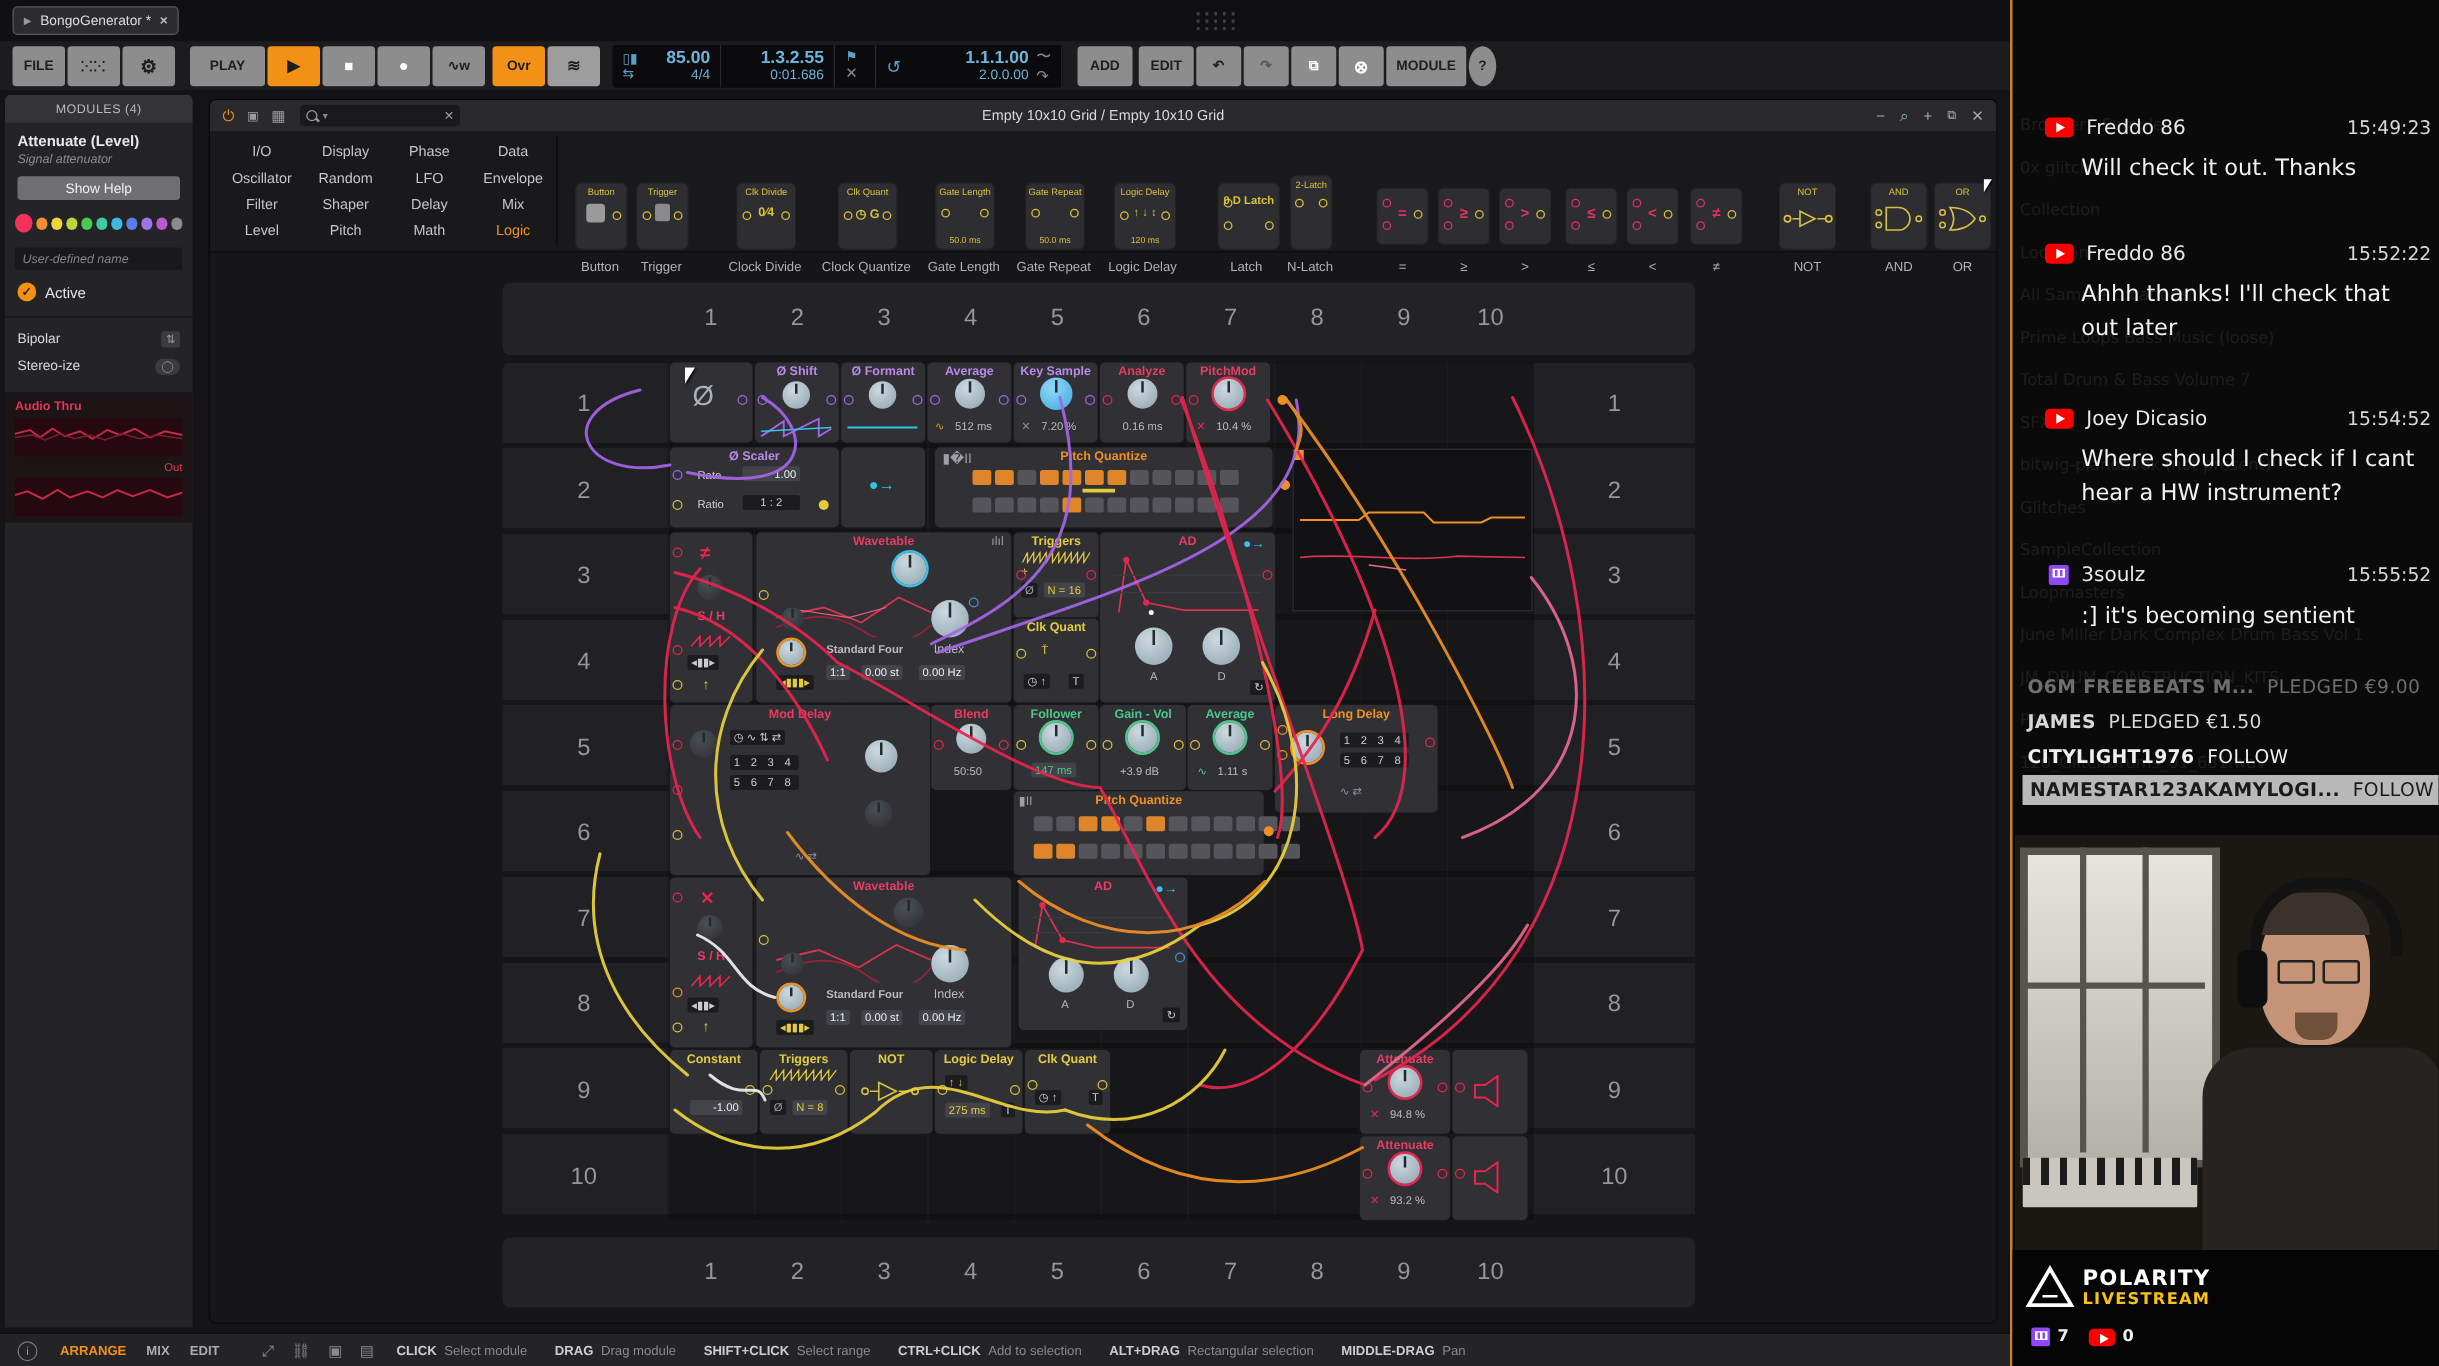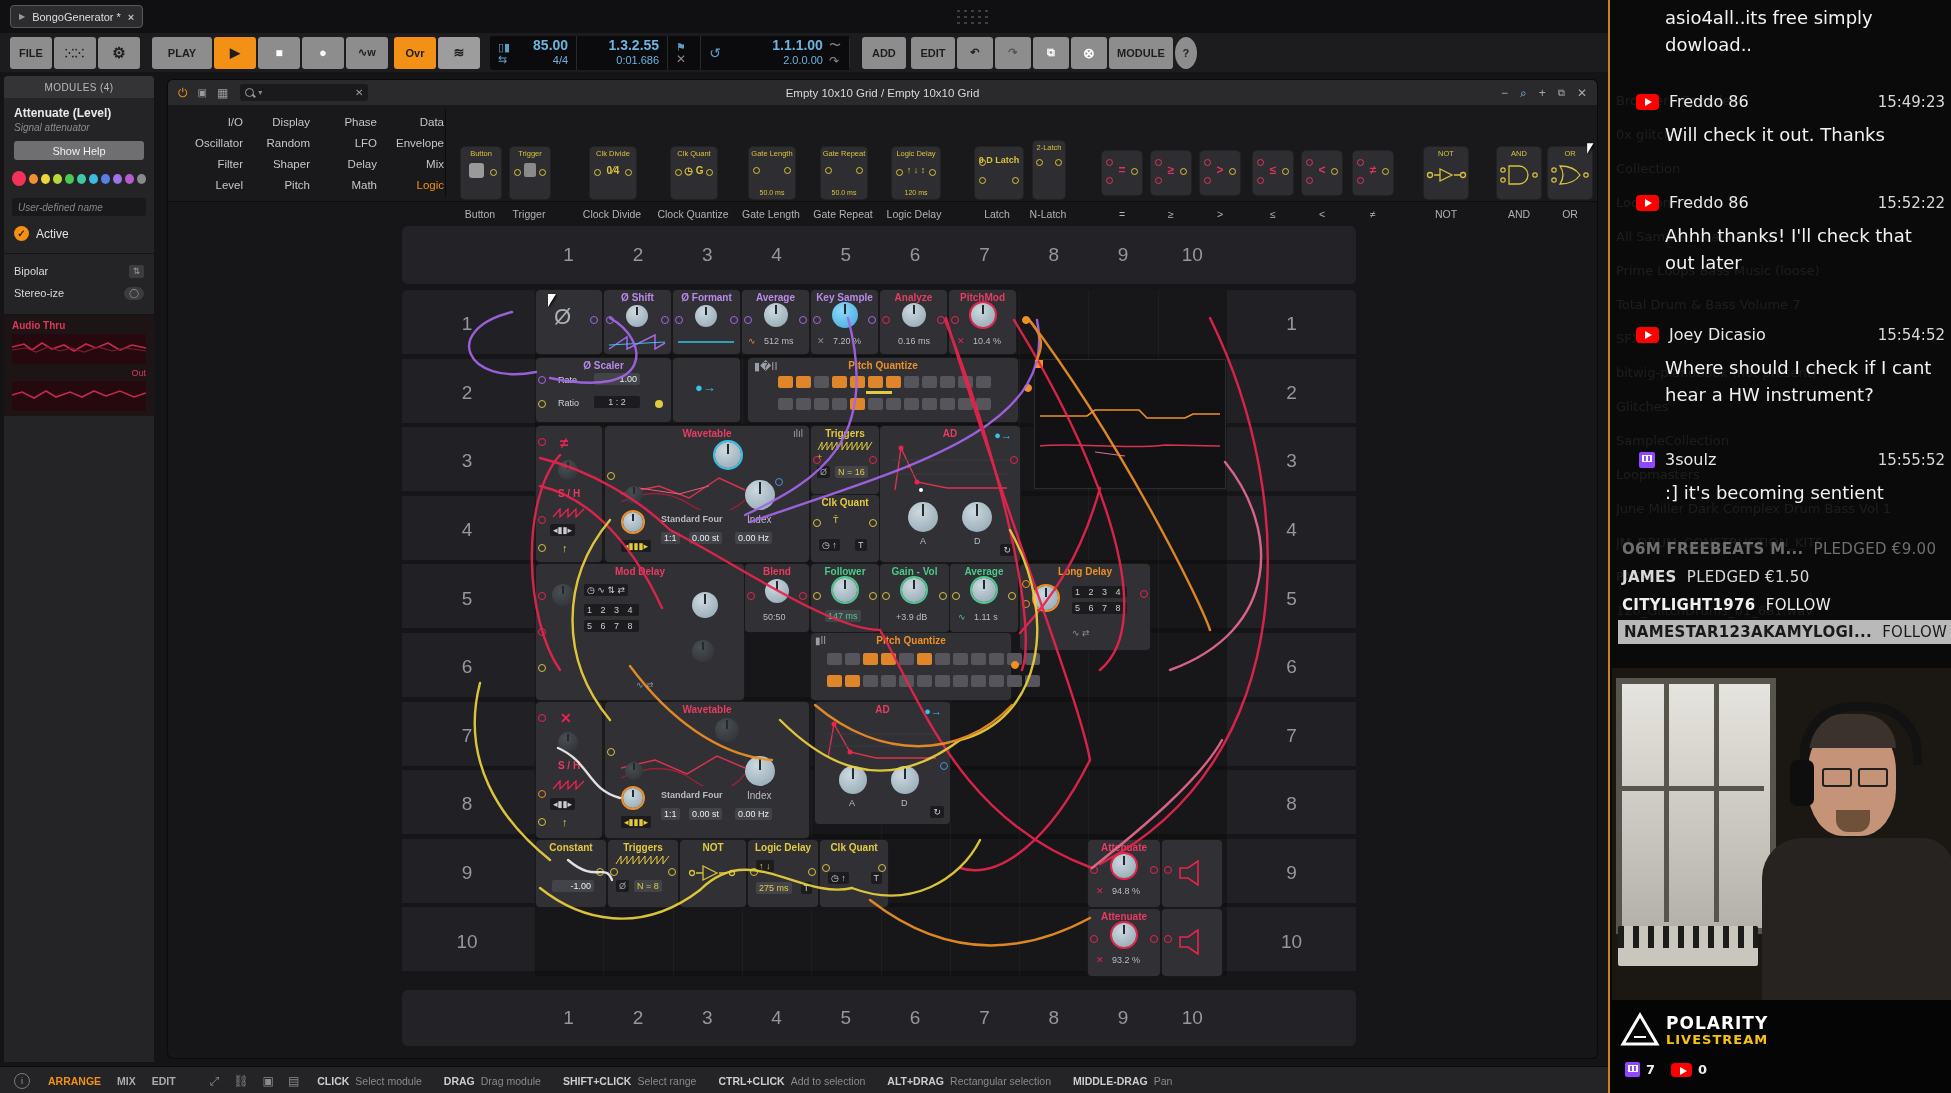--- a/index.html
+++ b/index.html
@@ -57,21 +57,21 @@
   .dev-title{position:absolute;left:0;right:0;text-align:center;font-size:11.5px;color:#d8d8da;}
   .searchbox{display:flex;align-items:center;gap:4px;width:118px;height:17px;background:#1a1a1c;border-radius:3px;
              margin-left:12px;padding:0 5px;}
   .mag{width:7px;height:7px;border:1.5px solid #9a9aa0;border-radius:50%;position:relative;}
   .mag::after{content:"";position:absolute;left:6px;top:6px;width:4px;height:1.5px;background:#9a9aa0;transform:rotate(45deg);}
   .devico{color:#9a9aa0;font-size:12px;margin-left:10px;}
   .winctl{position:absolute;right:10px;top:0;height:25px;display:flex;align-items:center;gap:12px;color:#a8a8ac;font-size:12px;}
   .palette{position:absolute;left:0;top:25px;width:100%;height:96px;background:#19191b;border-bottom:1px solid #0c0c0d;}
   .cats{position:absolute;left:8px;top:6px;width:268px;height:84px;display:grid;grid-template-columns:repeat(4,1fr);
         grid-auto-rows:21px;align-items:center;}
-  .cat{font-size:11.5px;color:#c6c6c9;text-align:right;}
+  .cat{font-size:11.5px;color:#c6c6c9;text-align:center;}
   .cat.sel{color:#f39016;}
   .pal-divider{position:absolute;left:277px;top:4px;width:1px;height:88px;background:#0b0b0c;}
   .tile{position:absolute;top:42px;height:52px;background:#2e2e32;border-radius:4px;box-shadow:0 0 0 1px #222;}
   .tile .tt{font-size:7.5px;color:#d8c23c;text-align:center;padding-top:2px;white-space:nowrap;}
   .tile .tv{font-size:7px;color:#d8c23c;text-align:center;position:absolute;bottom:3px;width:100%;}
   .tile .csym{position:absolute;left:0;right:0;top:18px;text-align:center;font-size:12px;font-weight:bold;color:#e0335c;}
   .pal-lbl{position:absolute;top:103px;transform:translateX(-50%);font-size:10.5px;color:#b2b2b5;white-space:nowrap;}
   .tp{position:absolute;width:5px;height:5px;border-radius:50%;border:1.3px solid #d8c23c;}
   .tp.r{border-color:#e0335c;}
   .btn-sq{position:absolute;left:8px;top:16px;width:15px;height:15px;background:#9a9a9a;border-radius:3px;}
@@ -994,24 +994,20 @@
         <div class="">bitwig-pianobook (not present)</div>
         <div class="">Glitches</div>
         <div class="">SampleCollection</div>
         <div class="">Loopmasters</div>
         <div class="">June Miller Dark Complex Drum Bass Vol 1</div>
         <div class="">JM_DRUM_CONSTRUCTION_KITS</div>
         <div class="">PACK</div>
         <div class="">120_GlitchDrums_01_681.wav</div>
       </div>
 
-    <div class="ctext" style="position:absolute;left:0;top:0;padding-top:4px">
-      <div>asio4all..its free simply</div>
-        <div>dowload..</div>
-      </div>
 
     <div class="chatmsg" style="top:92px">
       <div class="chead">
           <div class="yt"></div>
         <span class="cname">Freddo 86</span>
         <span class="ctime">15:49:23</span>
         </div>
       <div class="ctext">Will check it out. Thanks</div>
     </div>
     <div class="chatmsg" style="top:193px">

